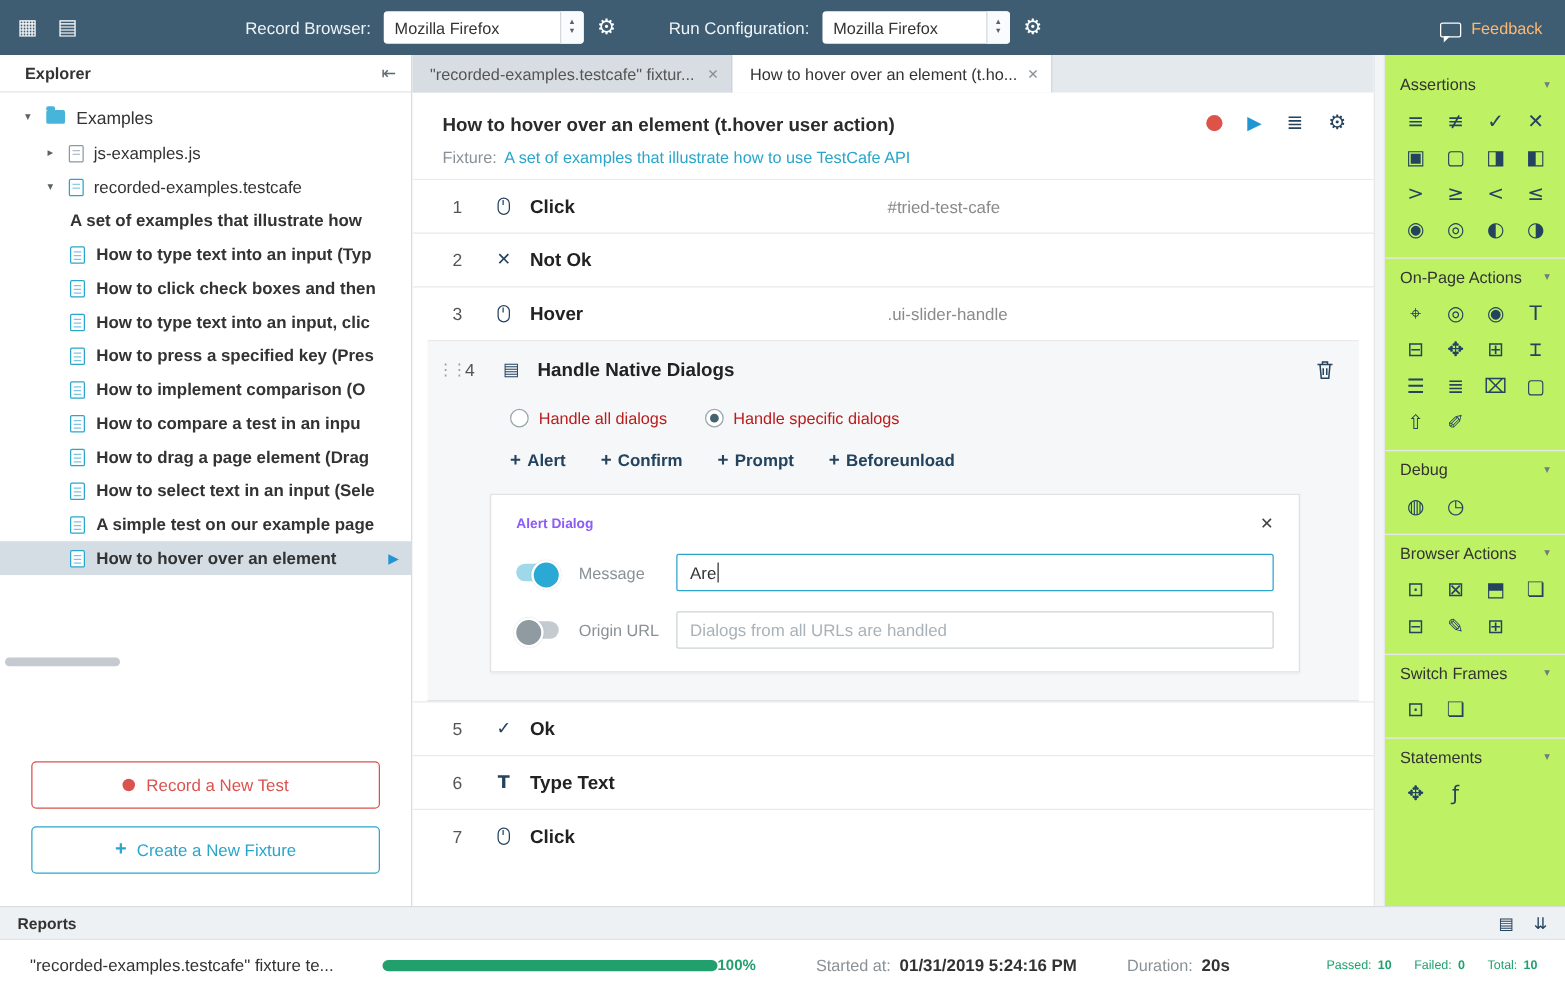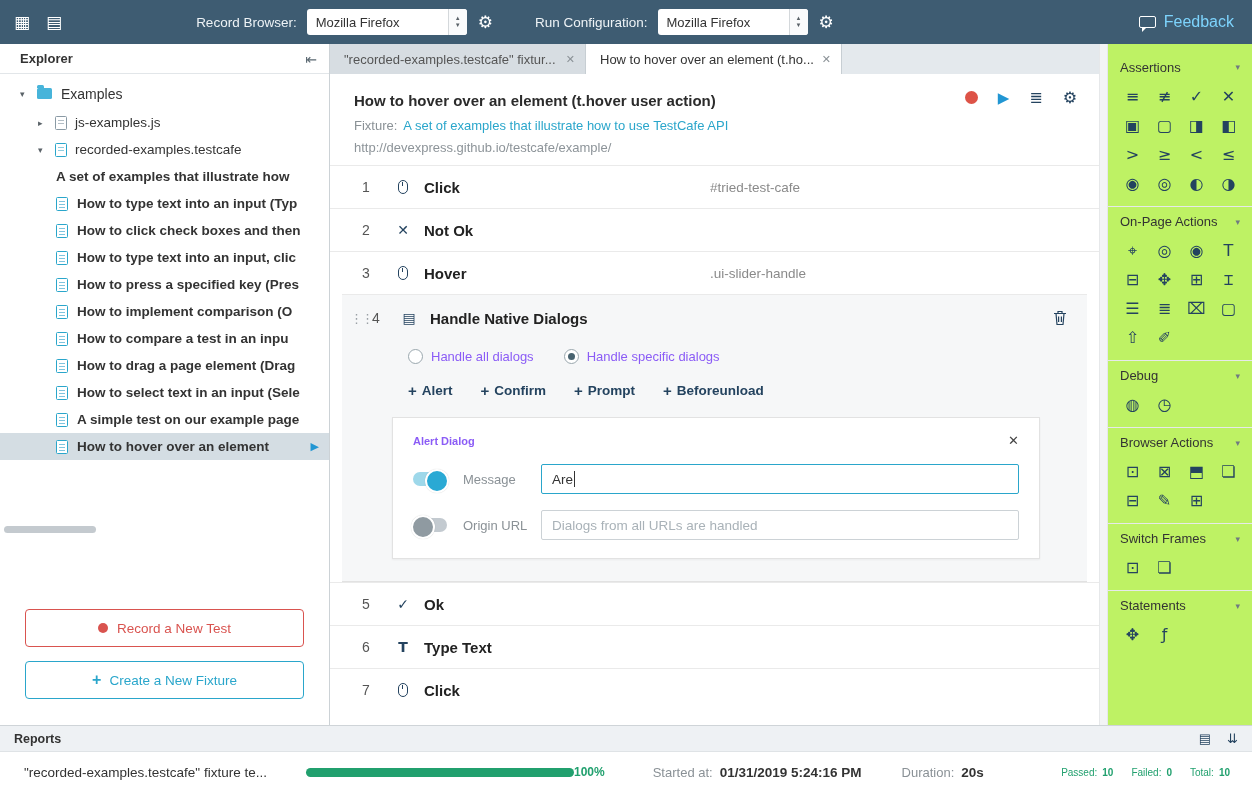--- a/index.html
+++ b/index.html
@@ -8,21 +8,21 @@
   .app { width:1252px; height:792px; display:flex; flex-direction:column; }
 
   
   .topbar { height:44px; background:#3e5c72; display:flex; align-items:center; padding:0 18px 0 14px; flex:none; }
   .tbicon { color:#fff; font-size:17px; margin-right:16px; }
   .tb-label { color:#eef3f6; font-size:13.5px; margin-right:10px; }
   .tb-select { width:160px; height:26px; background:#fff; border-radius:3px; display:flex; align-items:center; font-size:13px; color:#333; overflow:hidden; cursor:pointer; }
   .tb-select .val { flex:1; padding:0 9px; white-space:nowrap; }
   .tb-select .stepper { width:19px; align-self:stretch; border-left:1px solid #d4d8db; display:flex; flex-direction:column; align-items:center; justify-content:center; color:#5a6268; font-size:6px; line-height:7px; background:#fafbfc; }
   .tb-gear { color:#fff; font-size:17px; margin:0 0 0 11px; cursor:pointer; }
-  .feedback { margin-left:auto; display:flex; align-items:center; color:#7dd3fc; font-size:16px; cursor:pointer; }
+  .feedback { margin-left:auto; display:flex; align-items:flex-end; color:#fdba74; font-size:13px; cursor:pointer; }
   .bubble { width:17px; height:12px; border:1.5px solid #fff; border-radius:2px; position:relative; margin-right:8px; }
   .bubble::after { content:""; position:absolute; left:2px; bottom:-5px; width:0; height:0; border-left:5px solid #fff; border-bottom:5px solid transparent; }
 
   
   .main { flex:1; display:flex; min-height:0; }
 
   
   .explorer { width:330px; flex:none; border-right:1px solid #ccd2d6; display:flex; flex-direction:column; background:#fff; }
   .ex-head { height:30px; flex:none; display:flex; align-items:center; padding:0 12px 0 20px; border-bottom:1px solid #e2e6e9; }
   .ex-title { font-size:13px; font-weight:700; color:#333; }
@@ -81,21 +81,21 @@
 
   
   .card { border-top:1px solid #eaeaea; background:#f6f7f8; border-bottom:1px solid #e2e2e2; margin:0 12px; padding-bottom:18px; }
   .card-head { height:46px; display:flex; align-items:center; padding:0 20px 0 8px; }
   .drag { color:#9aa0a5; font-size:13px; letter-spacing:-2px; width:22px; cursor:grab; }
   .card-head .snum { width:18px; }
   .card-head .sicon { margin-left:8px; }
   .card-title { margin-left:10px; font-size:15px; font-weight:700; color:#222; }
   .trash { margin-left:auto; cursor:pointer; display:flex; }
   .radio-row { display:flex; align-items:center; gap:30px; margin:8px 0 0 66px; }
-  .radio-opt { display:flex; align-items:flex-end; gap:8px; font-size:13px; color:#8b5cf6; cursor:pointer; }
+  .radio-opt { display:flex; align-items:flex-end; gap:8px; font-size:13px; color:#b91c1c; cursor:pointer; }
   .radio { width:15px; height:15px; border:1.5px solid #9aa7ae; border-radius:50%; background:#fff; position:relative; flex:none; }
   .radio.on::after { content:""; position:absolute; inset:3px; background:#47626f; border-radius:50%; }
   .addbtn-row { display:flex; align-items:center; gap:28px; margin:18px 0 0 66px; }
   .addbtn { display:flex; align-items:center; gap:5px; font-size:13.5px; font-weight:700; color:#24435f; cursor:pointer; }
   .addbtn .plus { font-size:15px; }
   .dlg-panel { margin:18px 47px 4px 50px; background:#fff; border:1px solid #e2e2e2; box-shadow:0 1px 2px rgba(0,0,0,.05); padding:15px 20px 18px 20px; }
   .dlg-title-row { display:flex; align-items:center; }
   .dlg-title { font-size:11px; font-weight:700; color:#8b5cf6; }
   .dlg-close { margin-left:auto; color:#444; font-size:13px; cursor:pointer; }
   .dlg-row { display:flex; align-items:center; margin-top:16px; }
@@ -261,21 +261,20 @@
           <span class="tlabel">How to hover over an element (t.ho...</span>
           <span class="x">✕</span>
         </div>
       </div>
 
       <div class="ed-head">
         <div class="ed-title">How to hover over an element (t.hover user action)</div>
         <div class="ed-fixture">
           <span>Fixture:</span><a>A set of examples that illustrate how to use TestCafe API</a>
         </div>
-        <div class="ed-url">http://devexpress.github.io/testcafe/example/</div>
         <div class="ed-actions">
           <span class="rec-dot"></span>
           <span class="play-tri">▶</span>
           <span class="hd-ic">≣</span>
           <span class="hd-ic">⚙</span>
         </div>
       </div>
 
       <div class="steps">
         <div class="srow">

